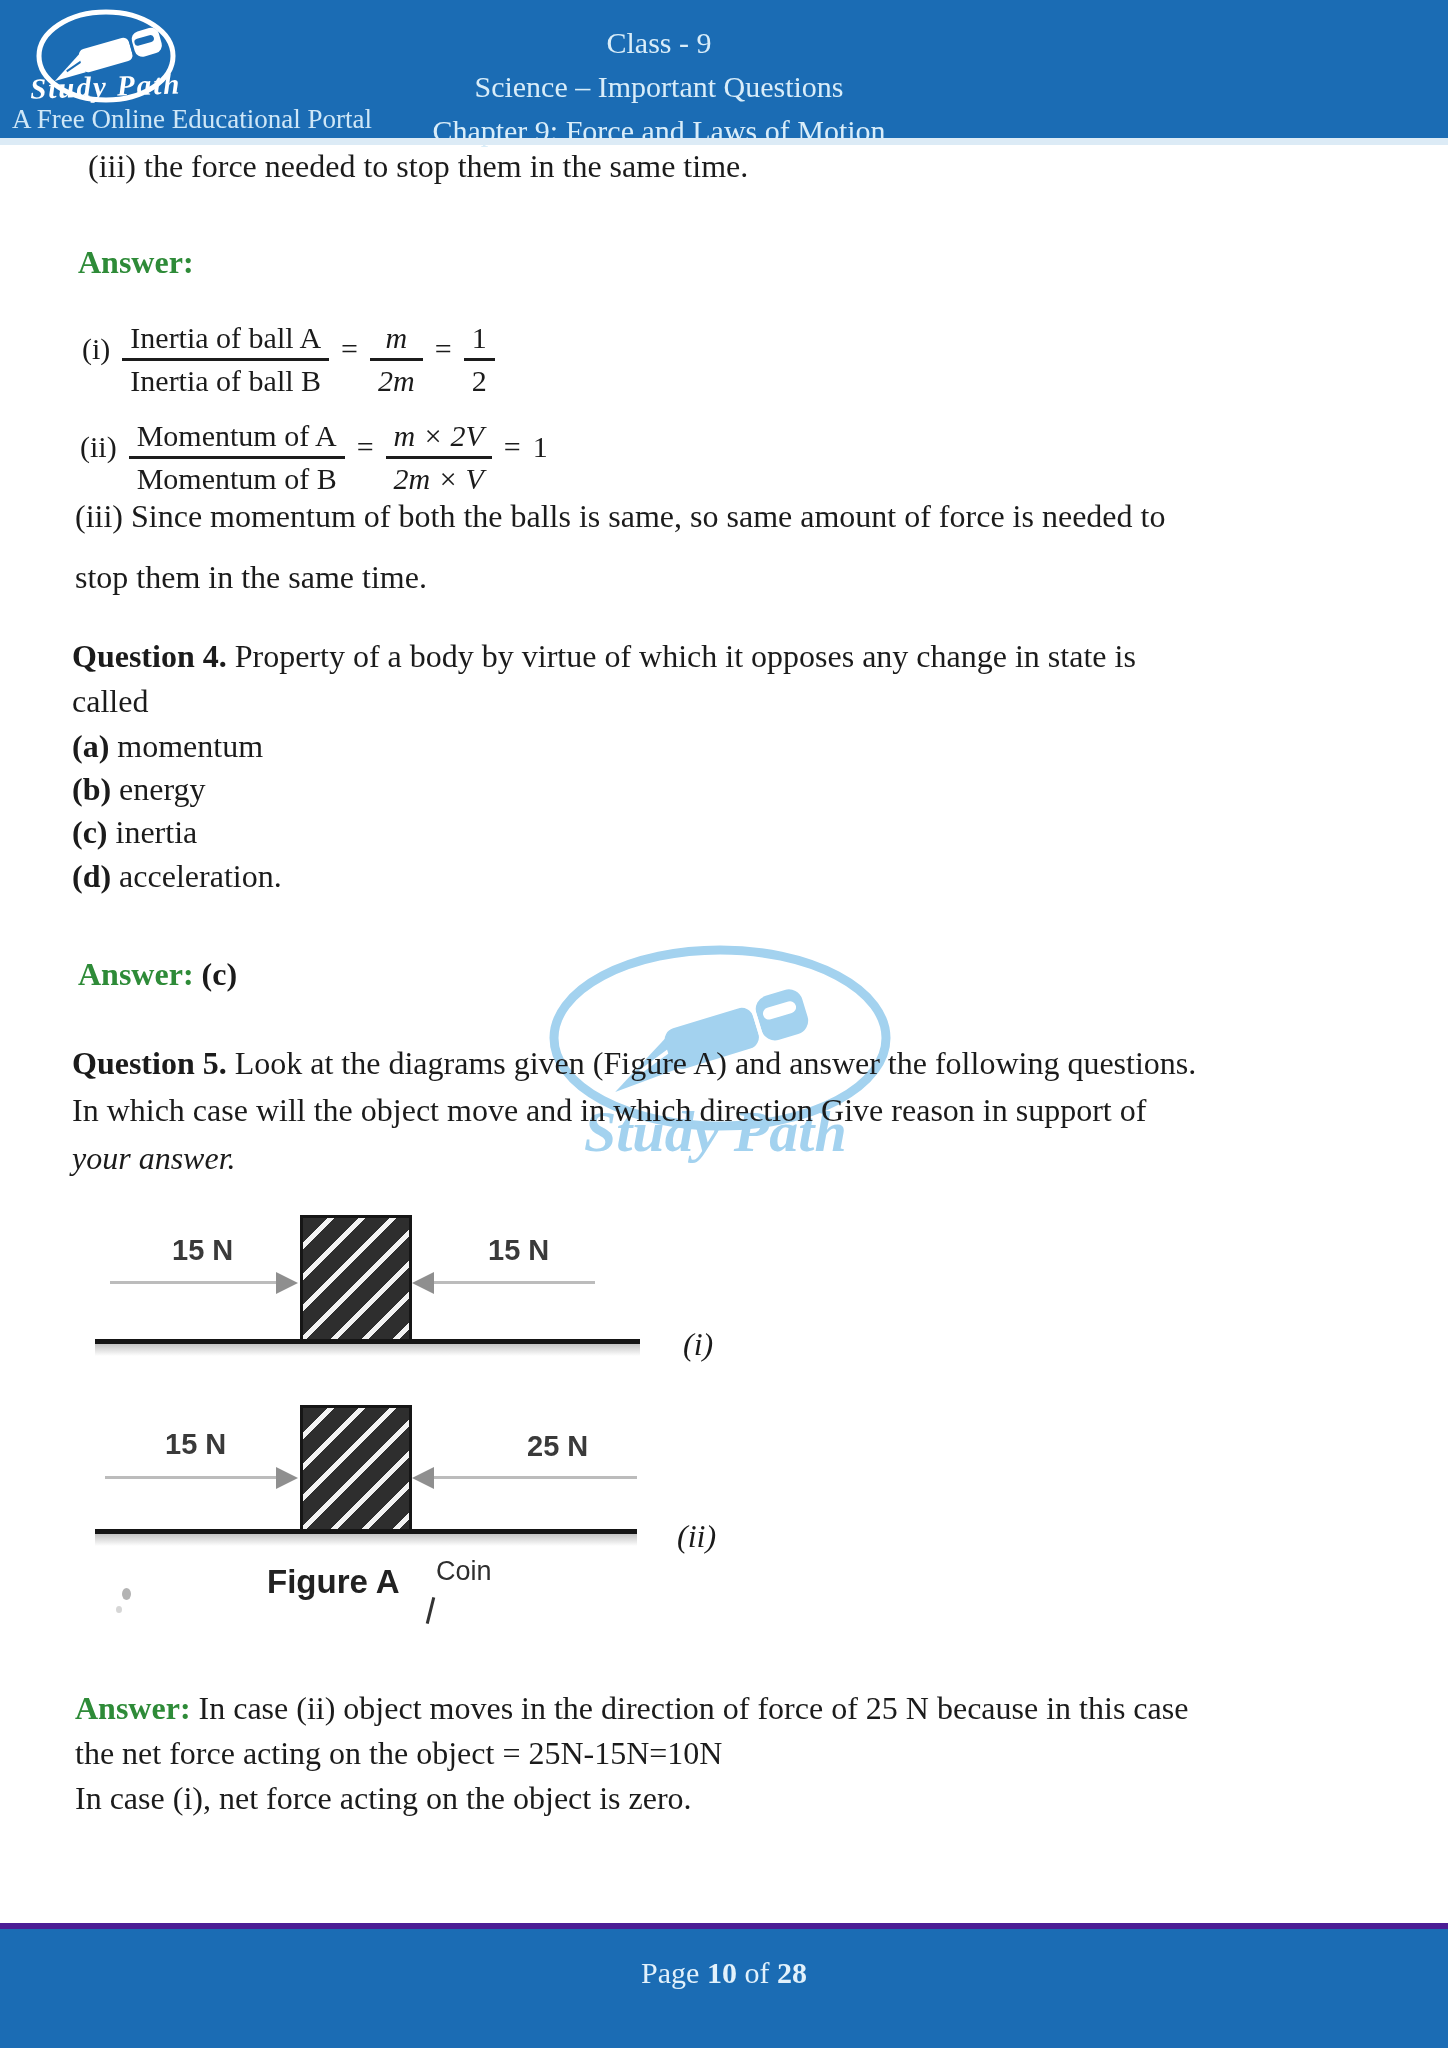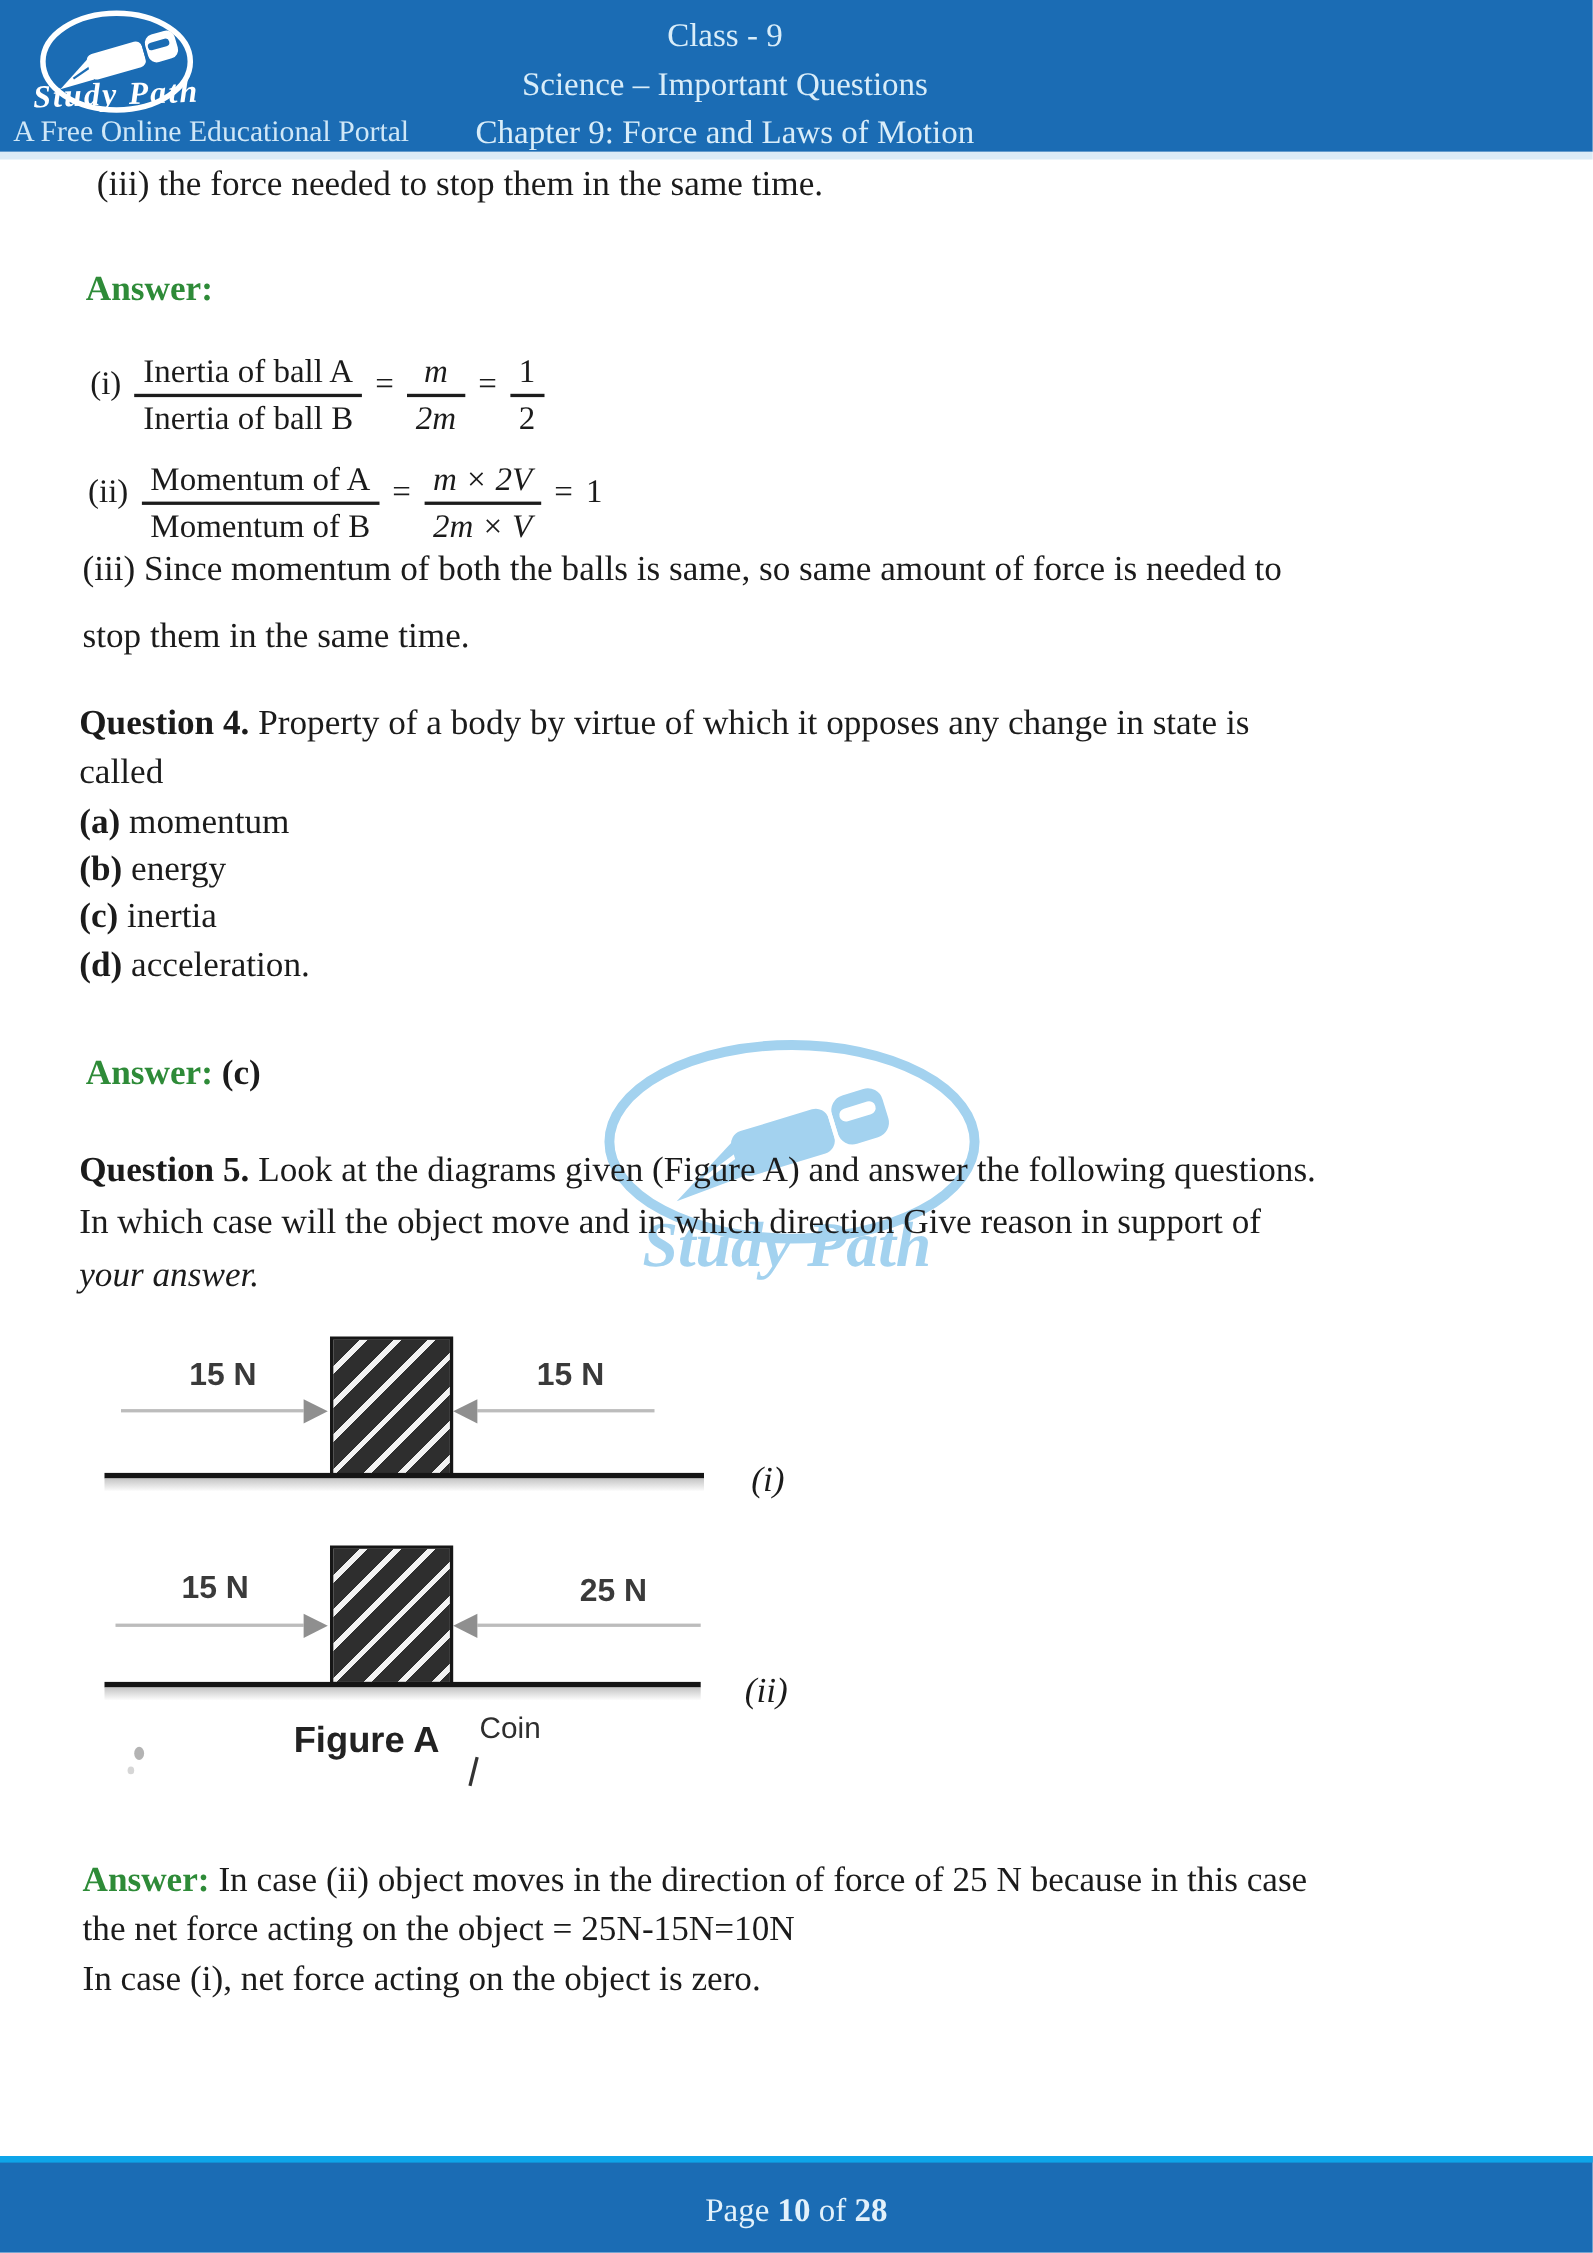--- a/index.html
+++ b/index.html
@@ -5,21 +5,21 @@
   html,body { margin:0; padding:0; }
   body {
     width:1448px; height:2048px; position:relative; overflow:hidden;
     background:#ffffff; color:#1b1b1b;
     font-family:"Liberation Serif","DejaVu Serif",serif;
   }
 
   
   #header { position:absolute; left:0; top:0; right:0; height:138px; background:#1b6cb4; }
   #header-strip { position:absolute; left:0; top:138px; right:0; height:7px; background:#dcebf6; }
-  #title-wrap { position:absolute; left:0; right:130px; top:11px; text-align:center;
+  #title-wrap { position:absolute; left:0; right:130px; top:21px; text-align:center;
     color:#d9edf9; font-size:30px; line-height:44px; }
   #logo-script { position:absolute; left:30px; top:70px; color:#ffffff;
     font-style:italic; font-weight:bold; font-size:29px; letter-spacing:2px; transform:rotate(-2deg); }
   #logo-tagline { position:absolute; left:12px; top:104px; color:#cfe7f7; font-size:27px; }
 
   
   .line { position:absolute; font-size:32px; white-space:nowrap; }
   .bold { font-weight:bold; }
   .green { color:#2e8b38; font-weight:bold; }
 
@@ -52,22 +52,22 @@
   .diagram-label { position:absolute; font-size:32px; font-style:italic; }
   #figure-caption { position:absolute; left:267px; top:1563px;
     font-family:Liberation Sans, sans-serif; font-weight:bold; font-size:33px; color:#222; }
   #coin-label { position:absolute; left:436px; top:1556px;
     font-family:"Liberation Sans",sans-serif; font-size:27px; color:#2e2e2e; }
   #coin-pointer { position:absolute; left:429px; top:1597px; width:3px; height:27px;
     background:#333; transform:rotate(14deg); }
   .artifact { position:absolute; background:#8a8a8a; border-radius:50%; opacity:.65; }
 
   
-  #footer { position:absolute; left:0; right:0; bottom:0; height:88px; box-sizing:border-box;
-    background:#1b6cb4; border-top:6px solid #0ea5e9; text-align:center;
+  #footer { position:absolute; left:0; right:0; bottom:0; height:125px; box-sizing:border-box;
+    background:#1b6cb4; border-top:6px solid #4c1d95; text-align:center;
     color:#e2f1fb; font-size:30px; line-height:88px; }
 </style>
 </head>
 <body>
 
 <div id="header">
   <svg style="position:absolute;left:16px;top:6px;" width="180" height="104" viewBox="0 0 180 104">
     <ellipse cx="90" cy="50" rx="67" ry="44" fill="none" stroke="#ffffff" stroke-width="5"></ellipse>
     <g transform="rotate(-16 90 50)">
       <polygon points="66,40 34,60 66,60" fill="#ffffff"></polygon>

